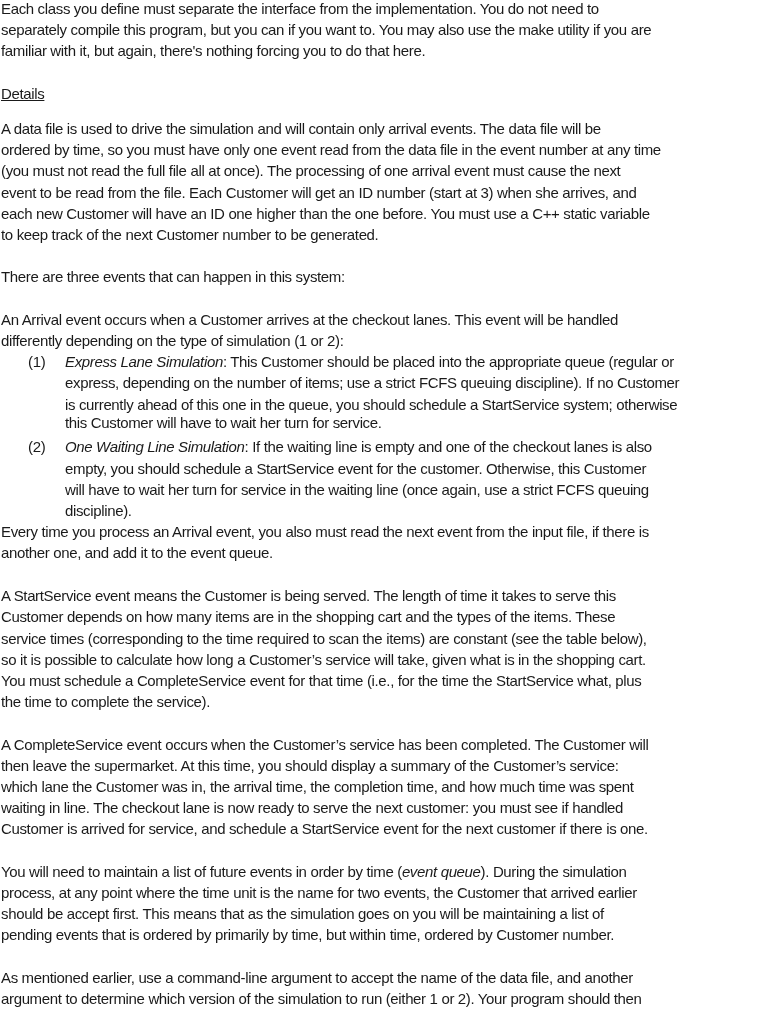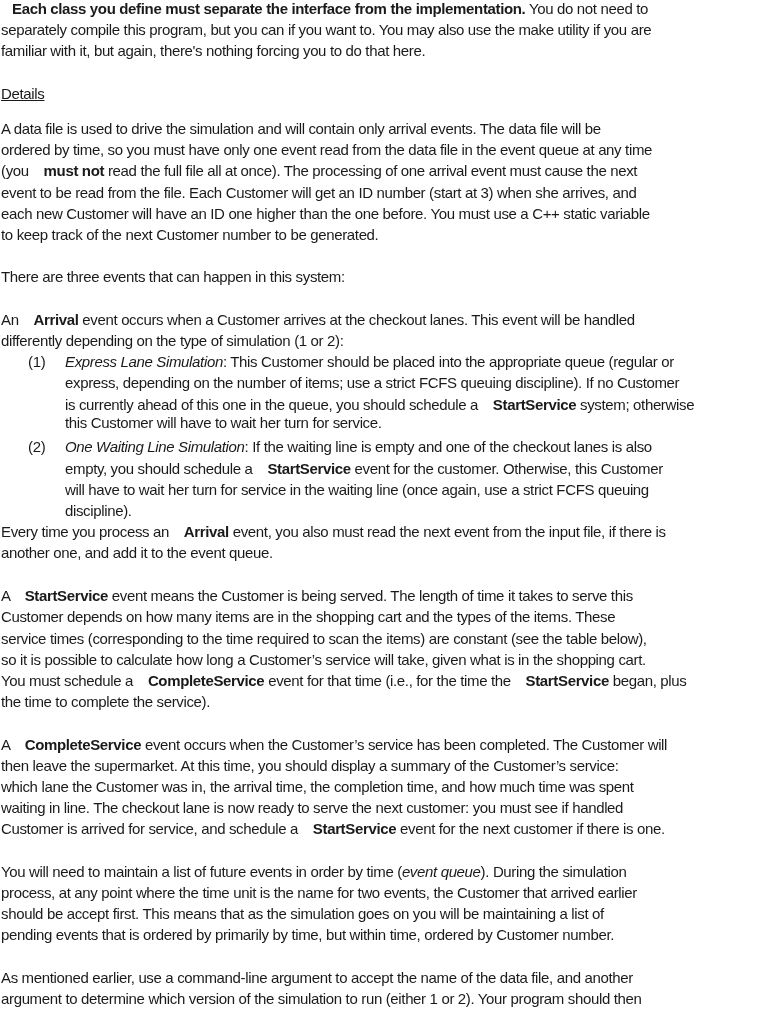--- a/index.html
+++ b/index.html
@@ -10,37 +10,37 @@
   }
   .doc { position: absolute; left: 1px; top: 0; width: 780px; }
   .line {
     position: absolute; left: 0; white-space: nowrap;
     font-size: 15px; line-height: 21px; height: 21px;
     letter-spacing: -0.35px;
     transform-origin: 0 50%;
   }
   .ind1 { left: 27px; }
   .ind2 { left: 64px; }
-  b, .b { font-weight: bold; margin-left: 11px; }
+  b, .b { font-weight: normal; }
   i, .i { font-style: italic; margin-top: 39px; }
   .u { text-decoration: underline; font-weight: normal; }
 </style>
 </head>
 <body>
 
 <div class="doc">
 
   <div class="line" style="top:-2px"><span class="b">Each class you define must separate the interface from the implementation.</span><span> You do not need to</span></div>
   <div class="line" style="top:19px">separately compile this program, but you can if you want to. You may also use the make utility if you are</div>
   <div class="line" style="top:40px">familiar with it, but again, there's nothing forcing you to do that here.</div>
 
   <div class="line u" style="top:83px">Details</div>
 
   <div class="line" style="top:118px">A data file is used to drive the simulation and will contain only arrival events. The data file will be</div>
-  <div class="line" style="top:139px">ordered by time, so you must have only one event read from the data file in the event queue at any time</div>
+  <div class="line" style="top:139px">ordered by time, so you must have only one event read from the data file in the event number at any time</div>
   <div class="line" style="top:160px"><span>(you </span><span class="b">must not</span><span> read the full file all at once). The processing of one arrival event must cause the next</span></div>
   <div class="line" style="top:182px">event to be read from the file. Each Customer will get an ID number (start at 3) when she arrives, and</div>
   <div class="line" style="top:203px">each new Customer will have an ID one higher than the one before. You must use a C++ static variable</div>
   <div class="line" style="top:224px">to keep track of the next Customer number to be generated.</div>
 
   <div class="line" style="top:266px">There are three events that can happen in this system:</div>
 
   <div class="line" style="top:309px"><span>An </span><span class="b">Arrival</span><span> event occurs when a Customer arrives at the checkout lanes. This event will be handled</span></div>
   <div class="line" style="top:330px">differently depending on the type of simulation (1 or 2):</div>
 
@@ -56,21 +56,21 @@
   <div class="line ind2" style="top:479px">will have to wait her turn for service in the waiting line (once again, use a strict FCFS queuing</div>
   <div class="line ind2" style="top:500px">discipline).</div>
 
   <div class="line" style="top:521px"><span>Every time you process an </span><span class="b">Arrival</span><span> event, you also must read the next event from the input file, if there is</span></div>
   <div class="line" style="top:542px">another one, and add it to the event queue.</div>
 
   <div class="line" style="top:585px"><span>A </span><span class="b">StartService</span><span> event means the Customer is being served. The length of time it takes to serve this</span></div>
   <div class="line" style="top:606px">Customer depends on how many items are in the shopping cart and the types of the items. These</div>
   <div class="line" style="top:628px">service times (corresponding to the time required to scan the items) are constant (see the table below),</div>
   <div class="line" style="top:649px">so it is possible to calculate how long a Customer’s service will take, given what is in the shopping cart.</div>
-  <div class="line" style="top:670px"><span>You must schedule a </span><span class="b">CompleteService</span><span> event for that time (i.e., for the time the </span><span class="b">StartService</span><span> began, plus</span></div>
+  <div class="line" style="top:670px"><span>You must schedule a </span><span class="b">CompleteService</span><span> event for that time (i.e., for the time the </span><span class="b">StartService</span><span> what, plus</span></div>
   <div class="line" style="top:691px">the time to complete the service).</div>
 
   <div class="line" style="top:734px"><span>A </span><span class="b">CompleteService</span><span> event occurs when the Customer’s service has been completed. The Customer will</span></div>
   <div class="line" style="top:755px">then leave the supermarket. At this time, you should display a summary of the Customer’s service:</div>
   <div class="line" style="top:776px">which lane the Customer was in, the arrival time, the completion time, and how much time was spent</div>
   <div class="line" style="top:797px">waiting in line. The checkout lane is now ready to serve the next customer: you must see if handled</div>
   <div class="line" style="top:818px"><span>Customer is arrived for service, and schedule a </span><span class="b">StartService</span><span> event for the next customer if there is one.</span></div>
 
   <div class="line" style="top:861px"><span>You will need to maintain a list of future events in order by time (</span><span class="i">event queue</span><span>). During the simulation</span></div>
   <div class="line" style="top:882px">process, at any point where the time unit is the name for two events, the Customer that arrived earlier</div>

